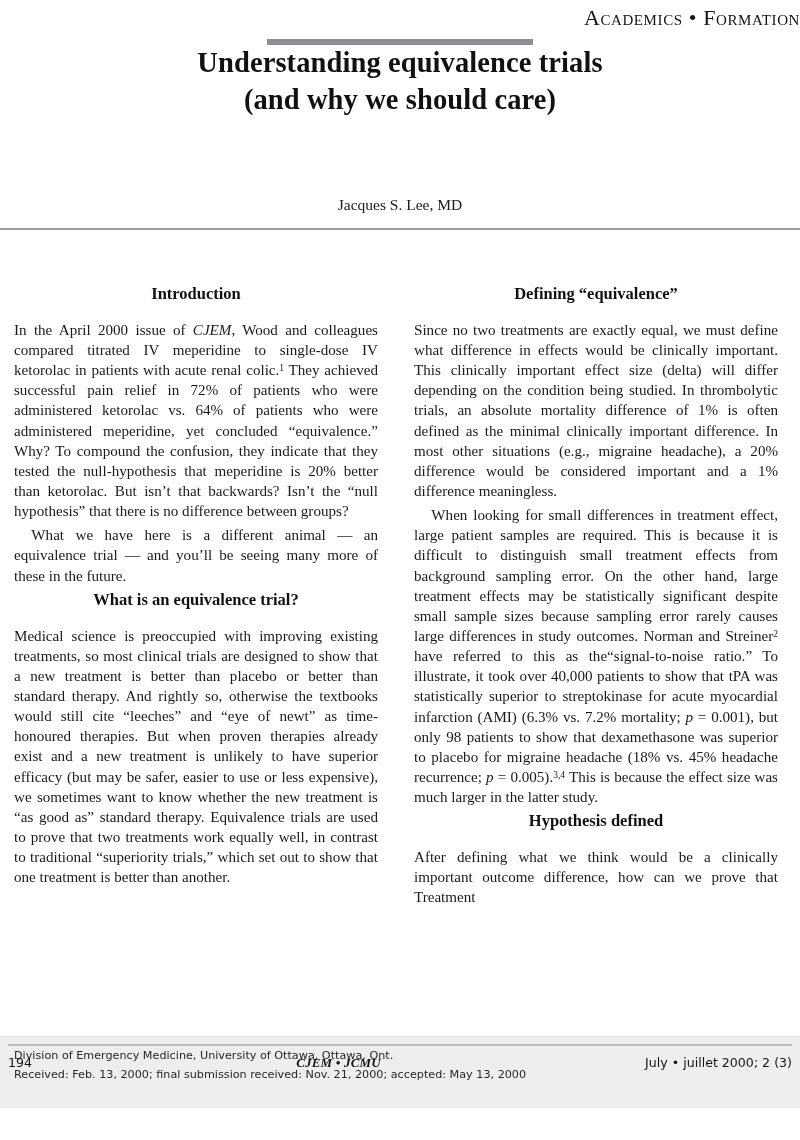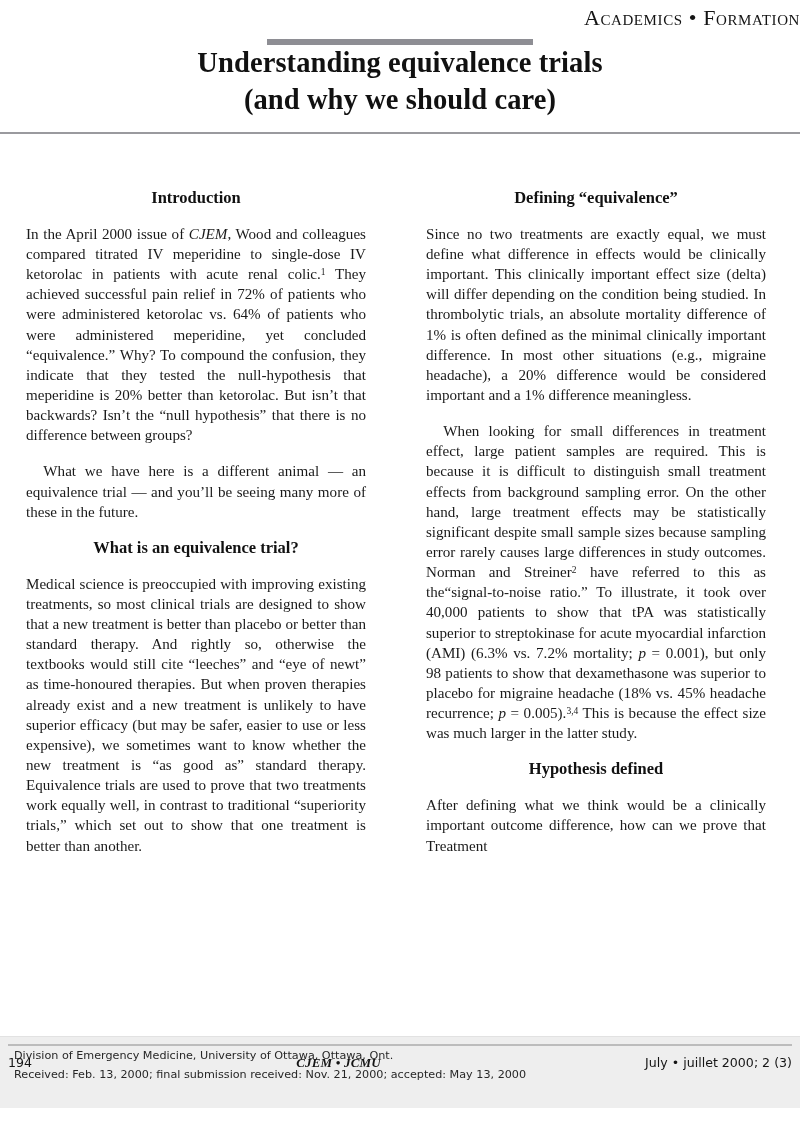--- a/index.html
+++ b/index.html
@@ -86,21 +86,21 @@
     text-align: center;
   }
   h2.sec.spaced { }
 
   p.body {
     font-family: "Liberation Serif", "DejaVu Serif", serif;
     font-size: 15.1px;
     line-height: 1.335;
     text-align: justify;
     text-justify: inter-word;
-    margin: 16px;
+    margin: 4px;
     color: #1a1a1a;
     hyphens: manual;
   }
   p.body + p.body { text-indent: 1.15em; }
   p.body.after-head { text-indent: 0; }
   .tail-gap { margin-bottom: 15px; }
 
   sup { font-size: 0.63em; vertical-align: 0.45em; line-height: 0; }
   i, em { font-style: italic; }
 
@@ -159,20 +159,21 @@
 </div>
 
 <div class="title-block">
   <div class="doc-title">
     <span>Understanding equivalence trials</span><br>
     <span>(and why we should care)</span>
   </div>
 </div>
 
 <div>
+  <div class="byline">Jacques S. Lee, MD</div>
   <div class="byline-rule"></div>
 </div>
 
 <div class="columns">
 
   <div class="col">
 
     <h2 class="sec">Introduction</h2>
 
     <p class="body after-head"><span>In the April 2000 issue of </span><i>CJEM</i><span>, Wood and colleagues compared titrated IV meperidine to single-dose IV ketorolac in patients with acute renal colic.</span><sup>1</sup><span> They achieved successful pain relief in 72% of patients who were administered ketorolac vs. 64% of patients who were administered meperidine, yet concluded “equivalence.” Why? To compound the confusion, they indicate that they tested the null-hypothesis that meperidine is 20% better than ketorolac. But isn’t that backwards? Isn’t the “null hypothesis” that there is no difference between groups?</span></p>

